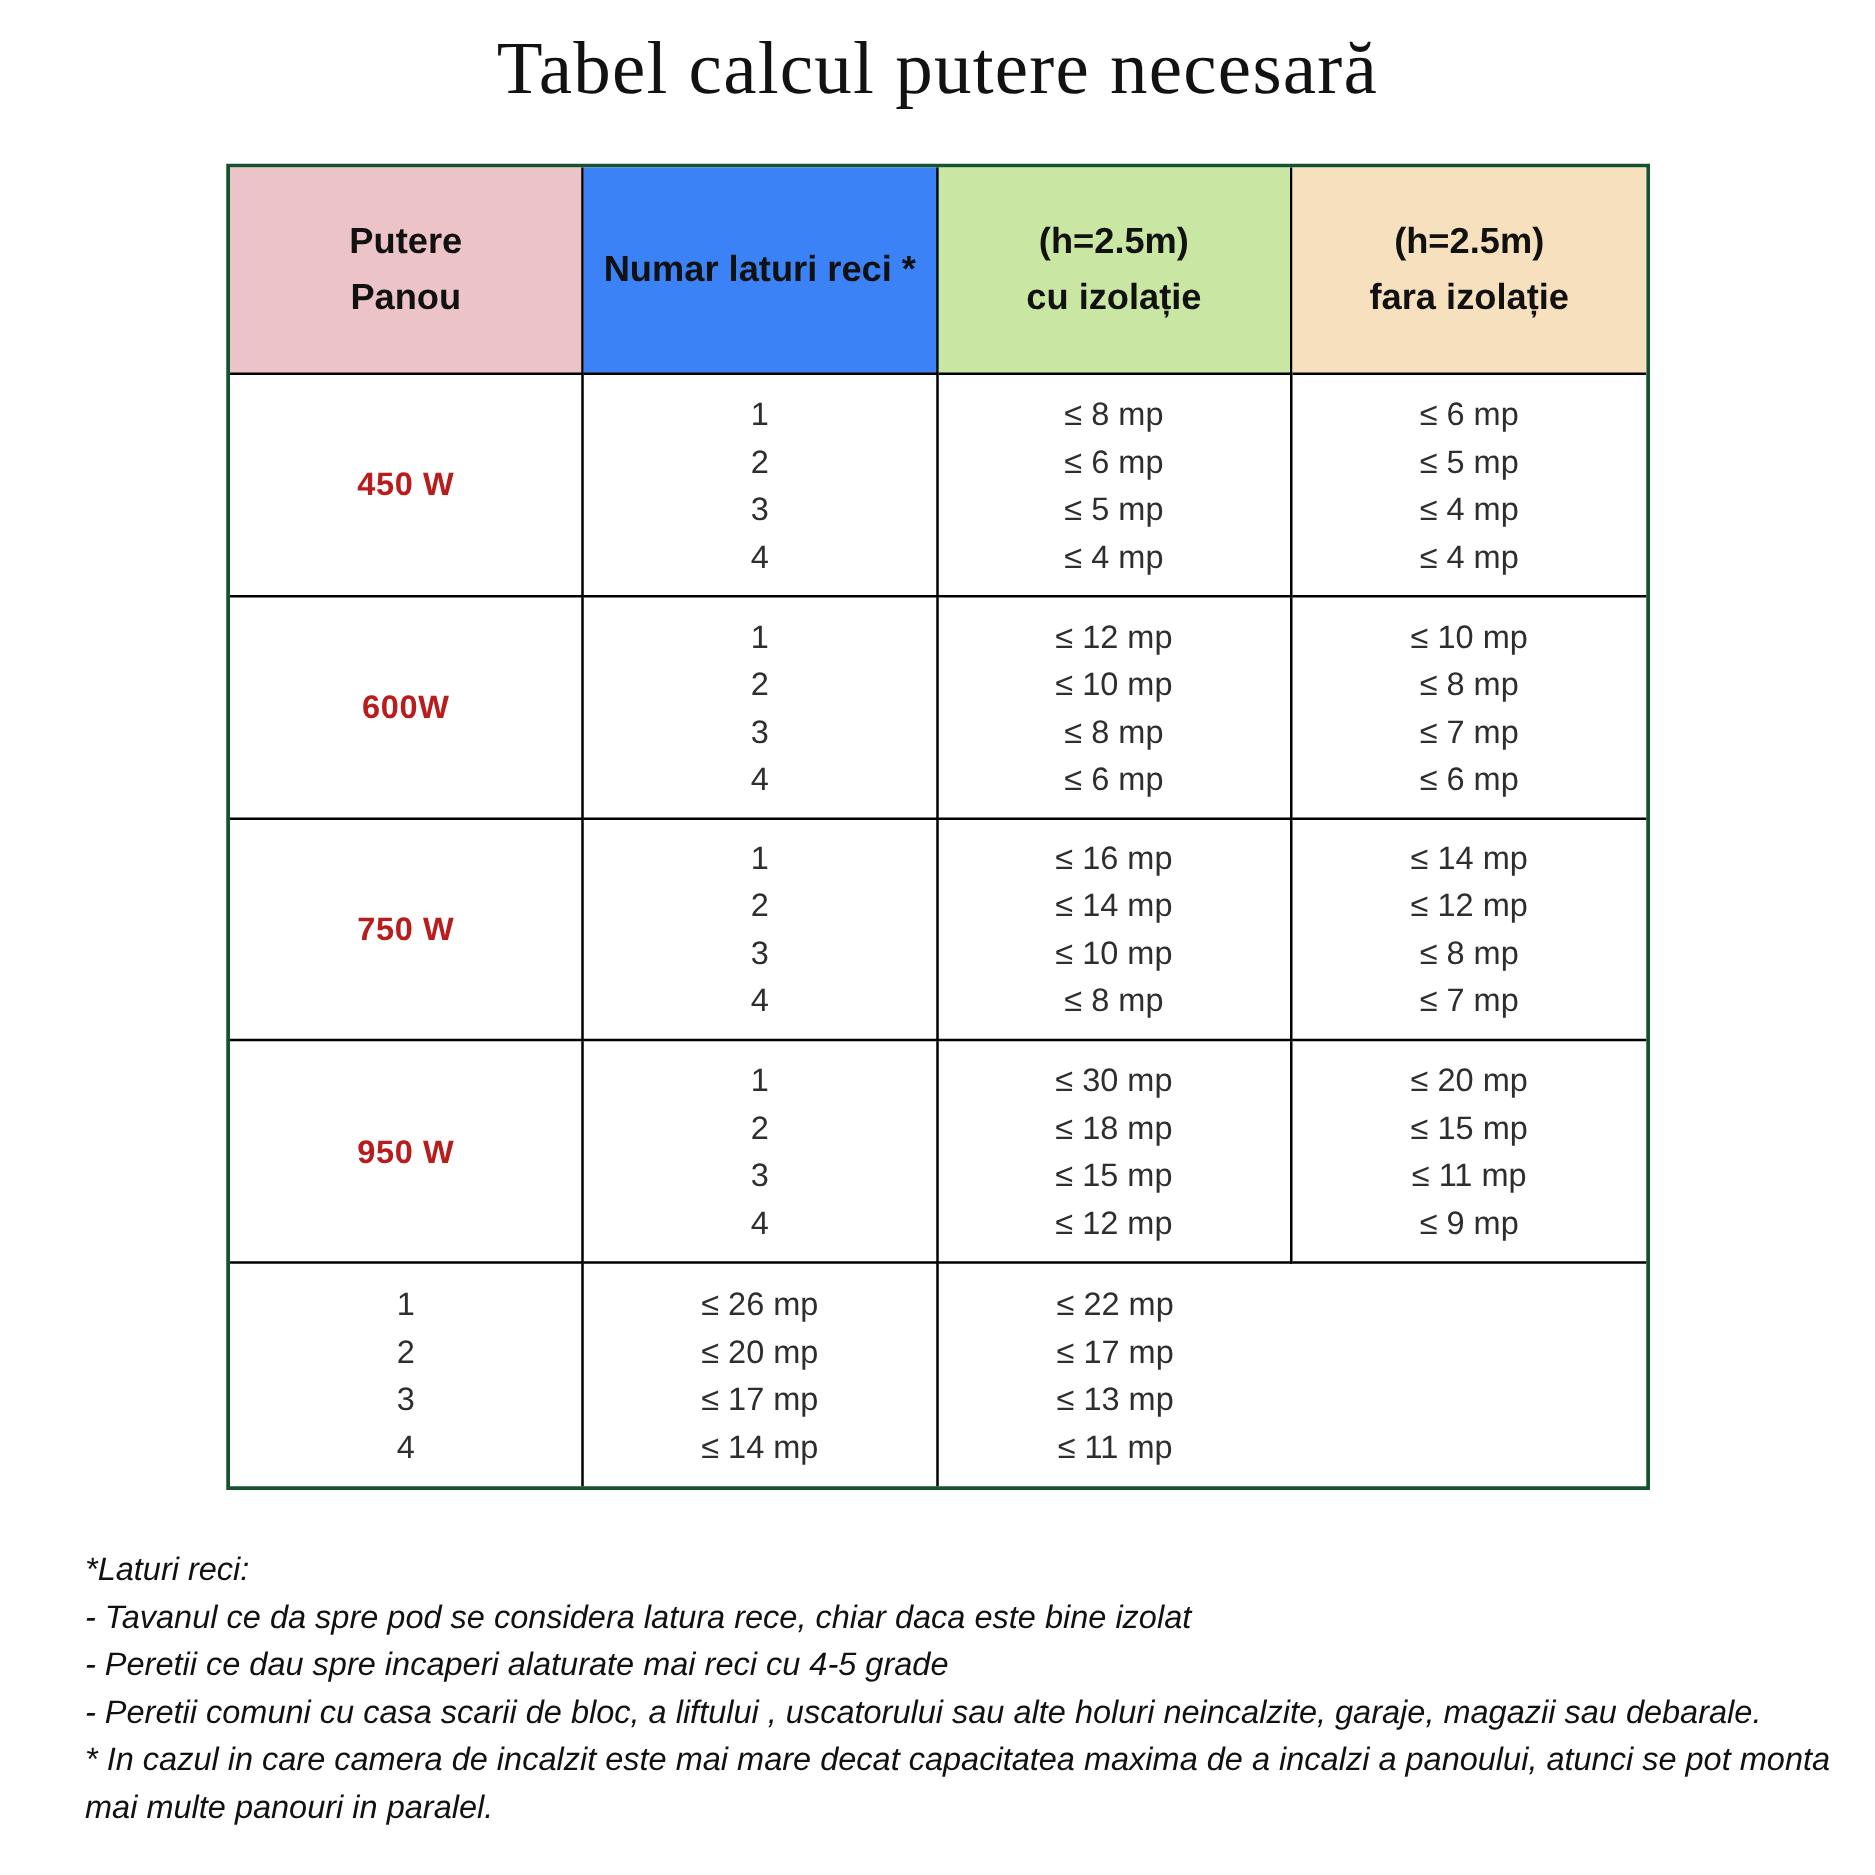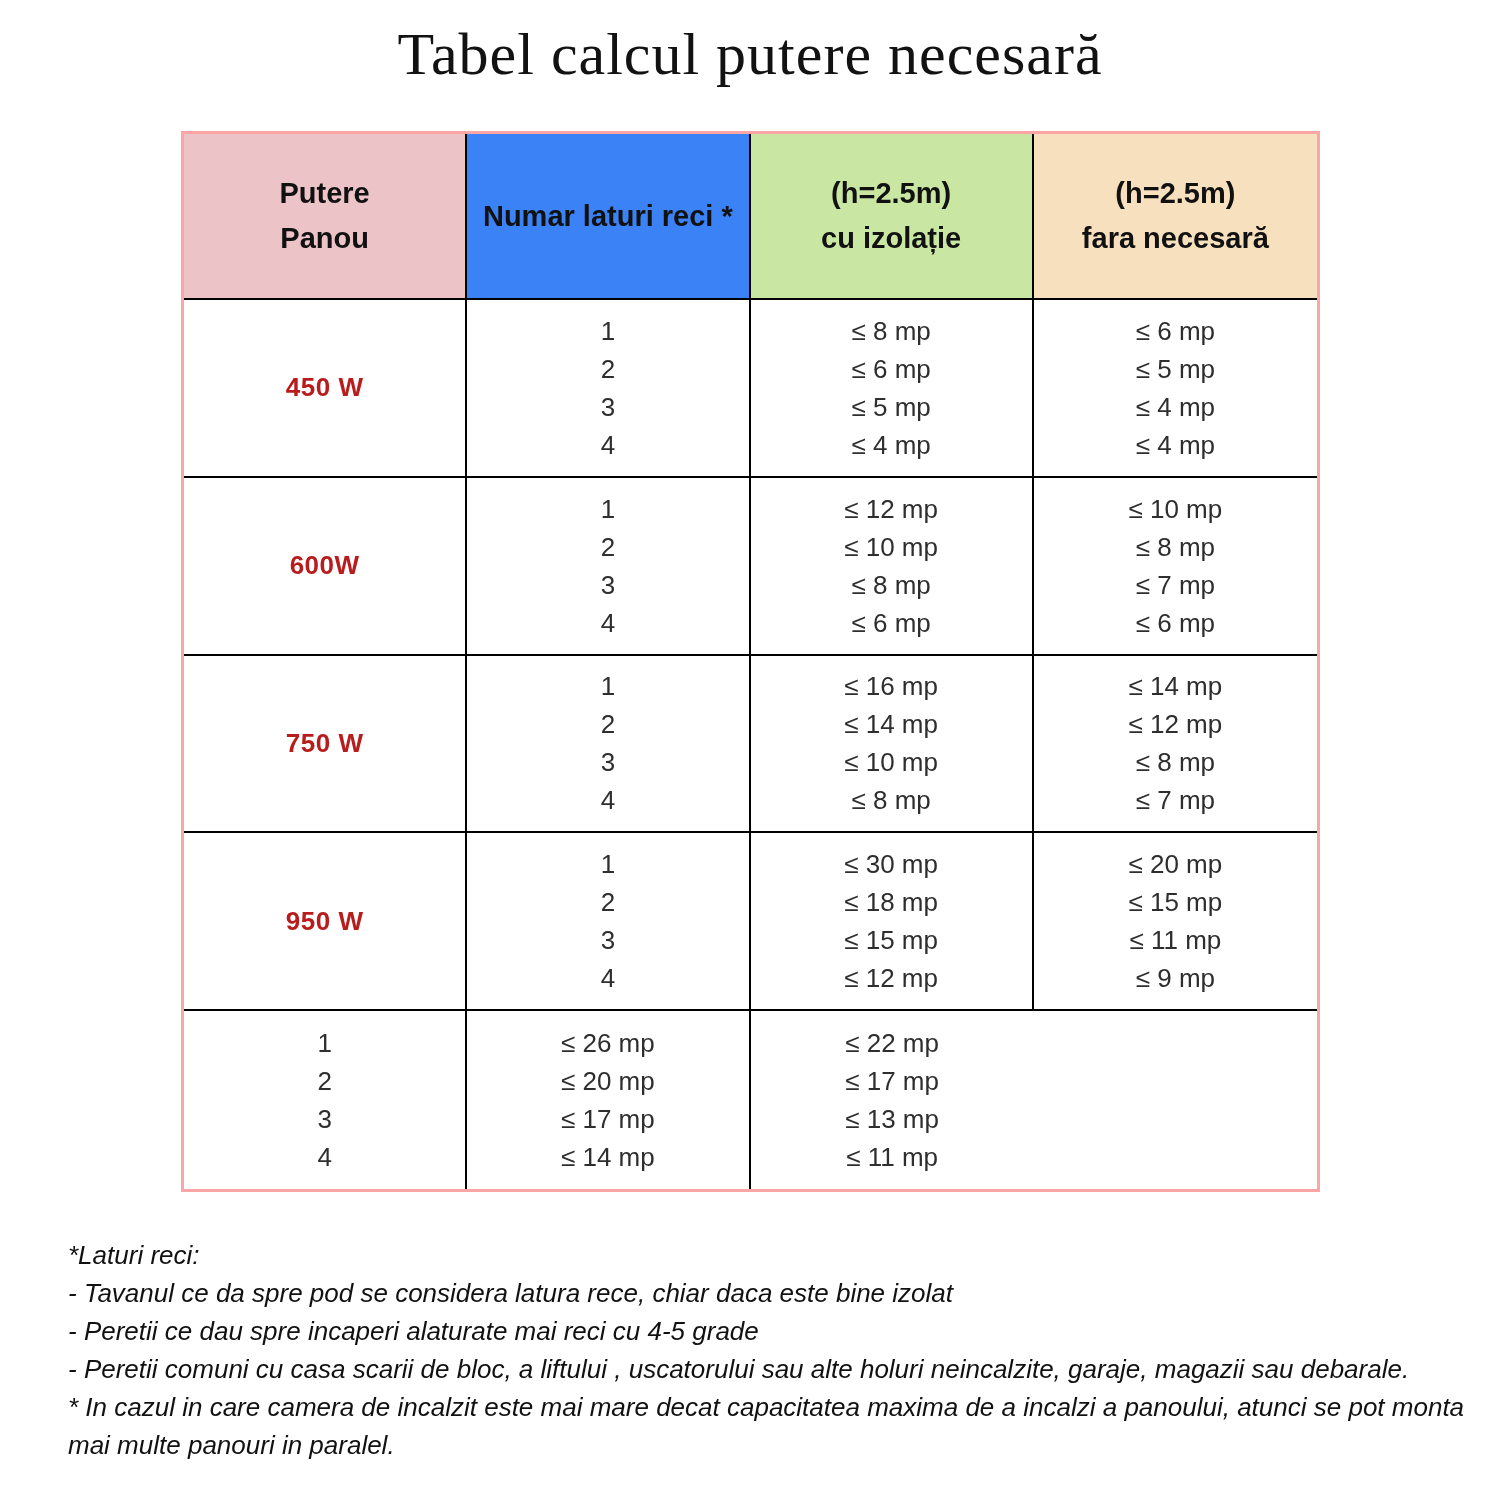--- a/index.html
+++ b/index.html
@@ -28,21 +28,21 @@
     letter-spacing: 1px;
     color: #121212;
   }
   .power-table {
     position: absolute;
     left: 181px;
     top: 131px;
     width: 1139px;
     height: 1061px;
     box-sizing: border-box;
-    border: 3px solid #fca5a5;
+    border: 3px solid #14532d;
     display: grid;
     grid-template-columns: repeat(4, 1fr);
     grid-template-rows: 166px repeat(5, 1fr);
     background: #ffffff;
   }
   .cell {
     box-sizing: border-box;
     border-right: 2.5px solid #000;
     border-bottom: 2.5px solid #000;
     display: flex;
@@ -93,21 +93,21 @@
     </div>
     <div class="cell header-cell" style="background: #3b82f6;">
       <div class="header-line">Numar laturi reci *</div>
     </div>
     <div class="cell header-cell" style="background: rgb(201, 230, 163);">
       <div class="header-line">(h=2.5m)</div>
       <div class="header-line">cu izolație</div>
     </div>
     <div class="cell header-cell last-col" style="background: rgb(247, 224, 189);">
       <div class="header-line">(h=2.5m)</div>
-      <div class="header-line">fara necesară</div>
+      <div class="header-line">fara izolație</div>
     </div>
     <div class="cell">
       <div class="power-label">450 W</div>
     </div>
     <div class="cell">
       <div class="list-line">1</div>
       <div class="list-line">2</div>
       <div class="list-line">3</div>
       <div class="list-line">4</div>
     </div>

